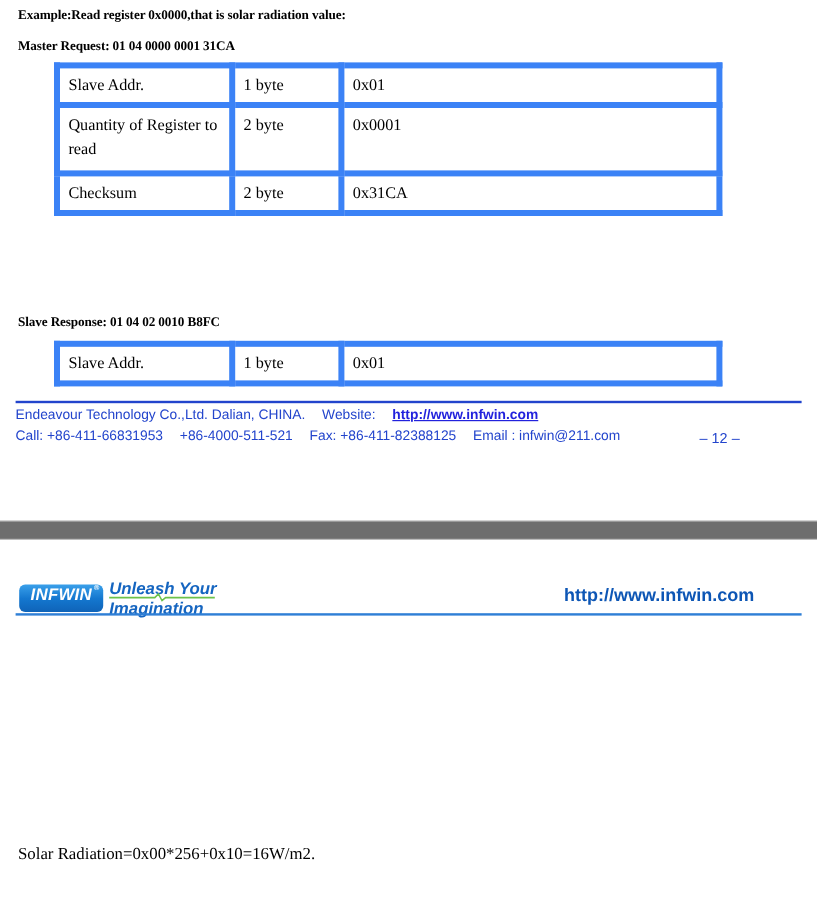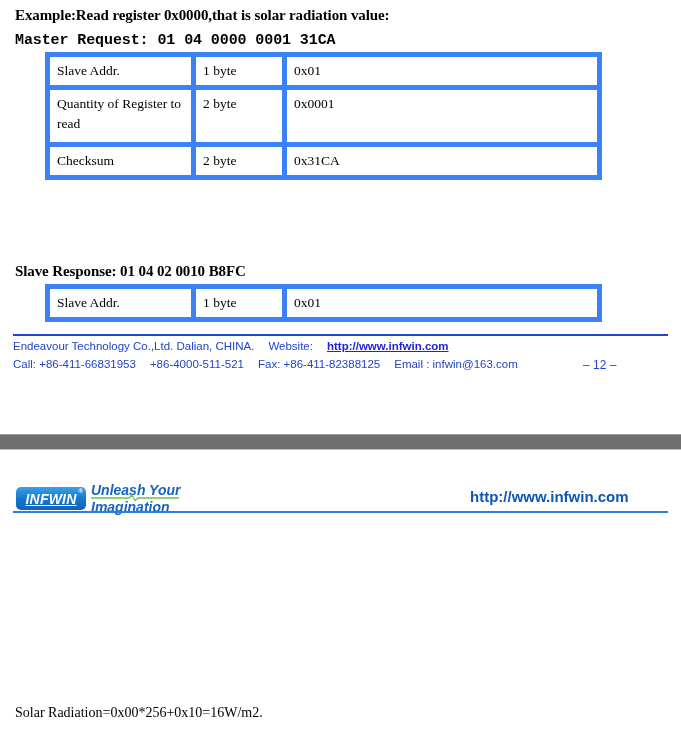--- a/index.html
+++ b/index.html
@@ -19,26 +19,26 @@
   
   .page-one {
     position: absolute;
     left: 0; top: 0;
     width: 681px;
     height: 434px;
   }
 
   .heading {
     font-weight: bold;
-    font-size: 15px;
+    font-size: 11px;
     line-height: 1.1;
     letter-spacing: -0.1px;
   }
   .heading-example { position: absolute; left: 15px; top: 7px; }
-  .heading-master  { position: absolute; left: 15px; top: 33px; font-family: Liberation Mono, monospace; }
+  .heading-master  { position: absolute; left: 15px; top: 33px; }
   .heading-slave   { position: absolute; left: 15px; top: 263px; }
 
   
   table.modbus {
     position: absolute;
     border-collapse: collapse;
     table-layout: fixed;
     font-size: 13.5px;
     font-family: "Liberation Serif", "DejaVu Serif", serif;
   }
@@ -120,25 +120,24 @@
     width: 70px; height: 23px;
     border-radius: 5px;
     background: linear-gradient(180deg, #3aa0ea 0%, #1477cf 52%, #0f63b8 100%);
     color: #ffffff;
     font-family: "Liberation Sans", "DejaVu Sans", sans-serif;
     font-style: italic;
     font-weight: bold;
     font-size: 14px;
     letter-spacing: 0.2px;
     display: flex;
-    align-items: center;
+    align-items: flex-start;
     justify-content: center;
     position: relative;
     box-sizing: border-box;
-    text-decoration: underline;
   }
   .logo-reg {
     position: absolute;
     right: 3px; top: 1px;
     font-size: 6px;
     font-style: normal;
     font-weight: bold;
   }
   .tagline {
     margin-left: 5px;
@@ -221,21 +220,21 @@
       </tr>
     </tbody>
   </table>
 
   <div class="footer-rule"></div>
   <div class="footer">
     <div class="footer-line footer-line-1">
       <span class="footer-seg">Endeavour Technology Co.,Ltd. Dalian, CHINA.</span><span class="footer-seg">Website:</span><a class="footer-link" href="#">http://www.infwin.com</a>
     </div>
     <div class="footer-line footer-line-2">
-      <span class="footer-seg">Call: +86-411-66831953</span><span class="footer-seg">+86-4000-511-521</span><span class="footer-seg">Fax: +86-411-82388125</span><span class="footer-seg">Email : infwin@163.com</span>
+      <span class="footer-seg">Call: +86-411-66831953</span><span class="footer-seg">+86-4000-511-521</span><span class="footer-seg">Fax: +86-411-82388125</span><span class="footer-seg">Email : infwin@211.com</span>
     </div>
     <div class="page-number">–  12  –</div>
   </div>
 </div>
 
 <div class="sep-band"></div>
 
 <div class="page-two">
 
   <div class="brand">

